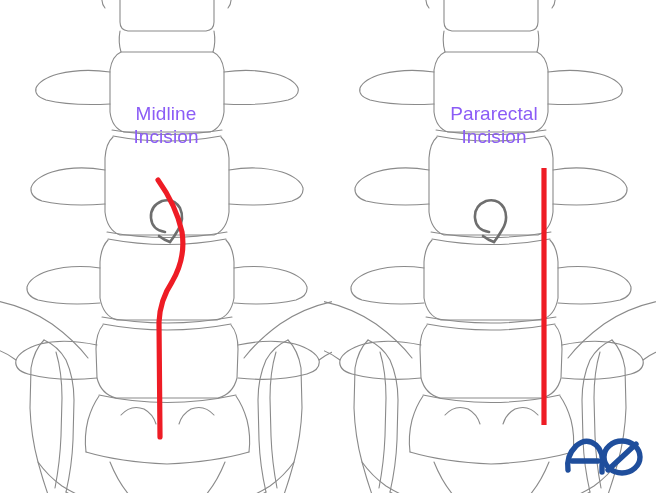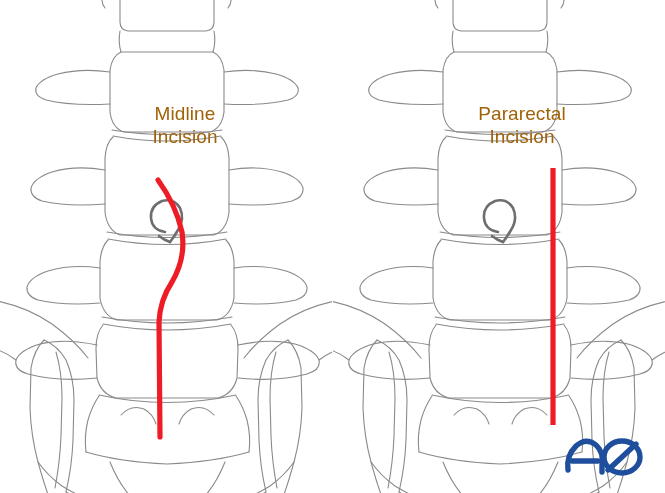--- a/index.html
+++ b/index.html
@@ -17,43 +17,42 @@
     background: #ffffff;
     overflow: hidden;
   }
   .panel {
     position: absolute;
     top: 0;
     width: 332px;
     height: 493px;
   }
   #panel-left  { left: 0; }
-  #panel-right { left: 333px; }
+  #panel-right { left: 324px; }
 
   .panel svg {
     position: absolute;
     top: 0;
     left: 0;
     width: 332px;
     height: 493px;
     display: block;
   }
 
   .label {
     position: absolute;
     width: 100%;
     text-align: center;
     font-family: "Liberation Sans", sans-serif;
     font-size: 19px;
     line-height: 23px;
-    color: #a16207;
+    color: #8b5cf6;
     letter-spacing: 0.1px;
     white-space: pre-line;
     pointer-events: none;
-    padding-left: 19px;
   }
   #label-left  { top: 102px; left: 0px; }
   #label-right { top: 102px; left: 4px; }
 
   #ao-logo {
     position: absolute;
     left: 560px;
     top: 432px;
     width: 86px;
     height: 48px;

